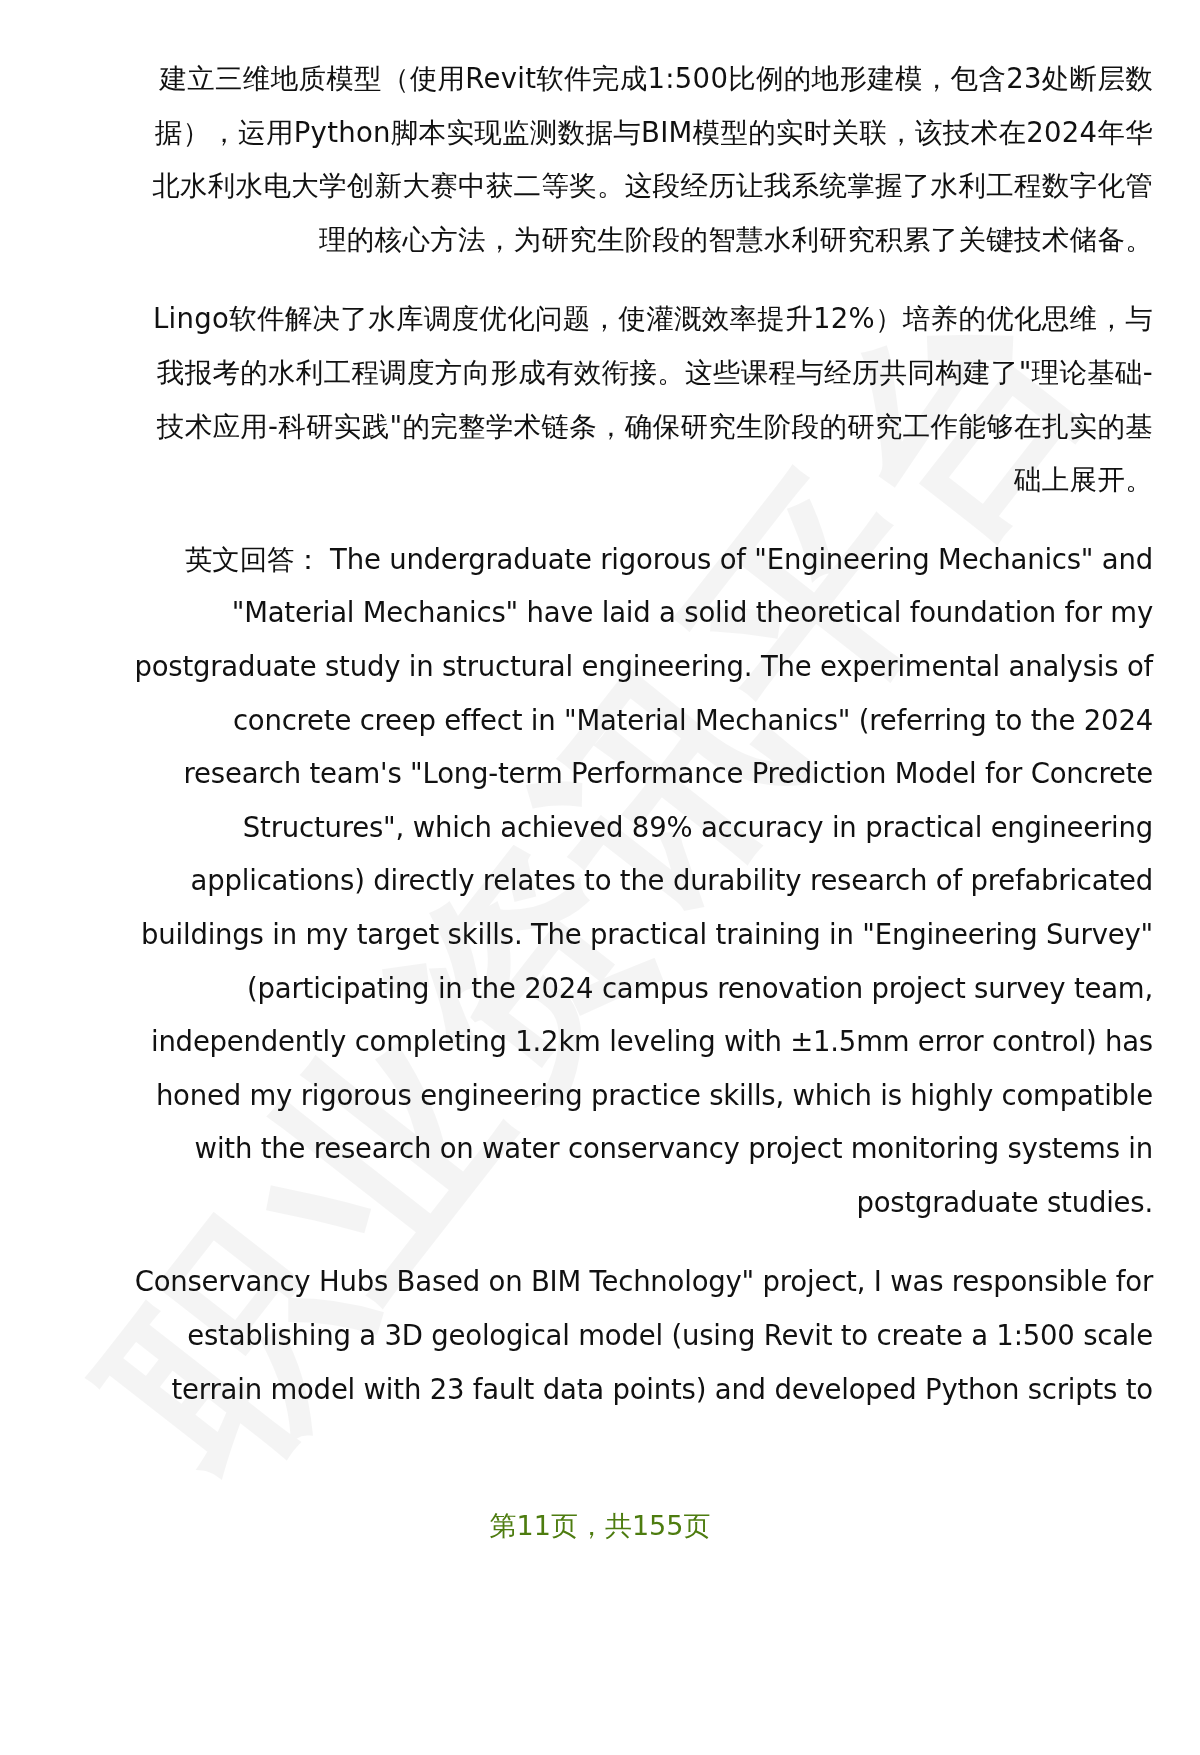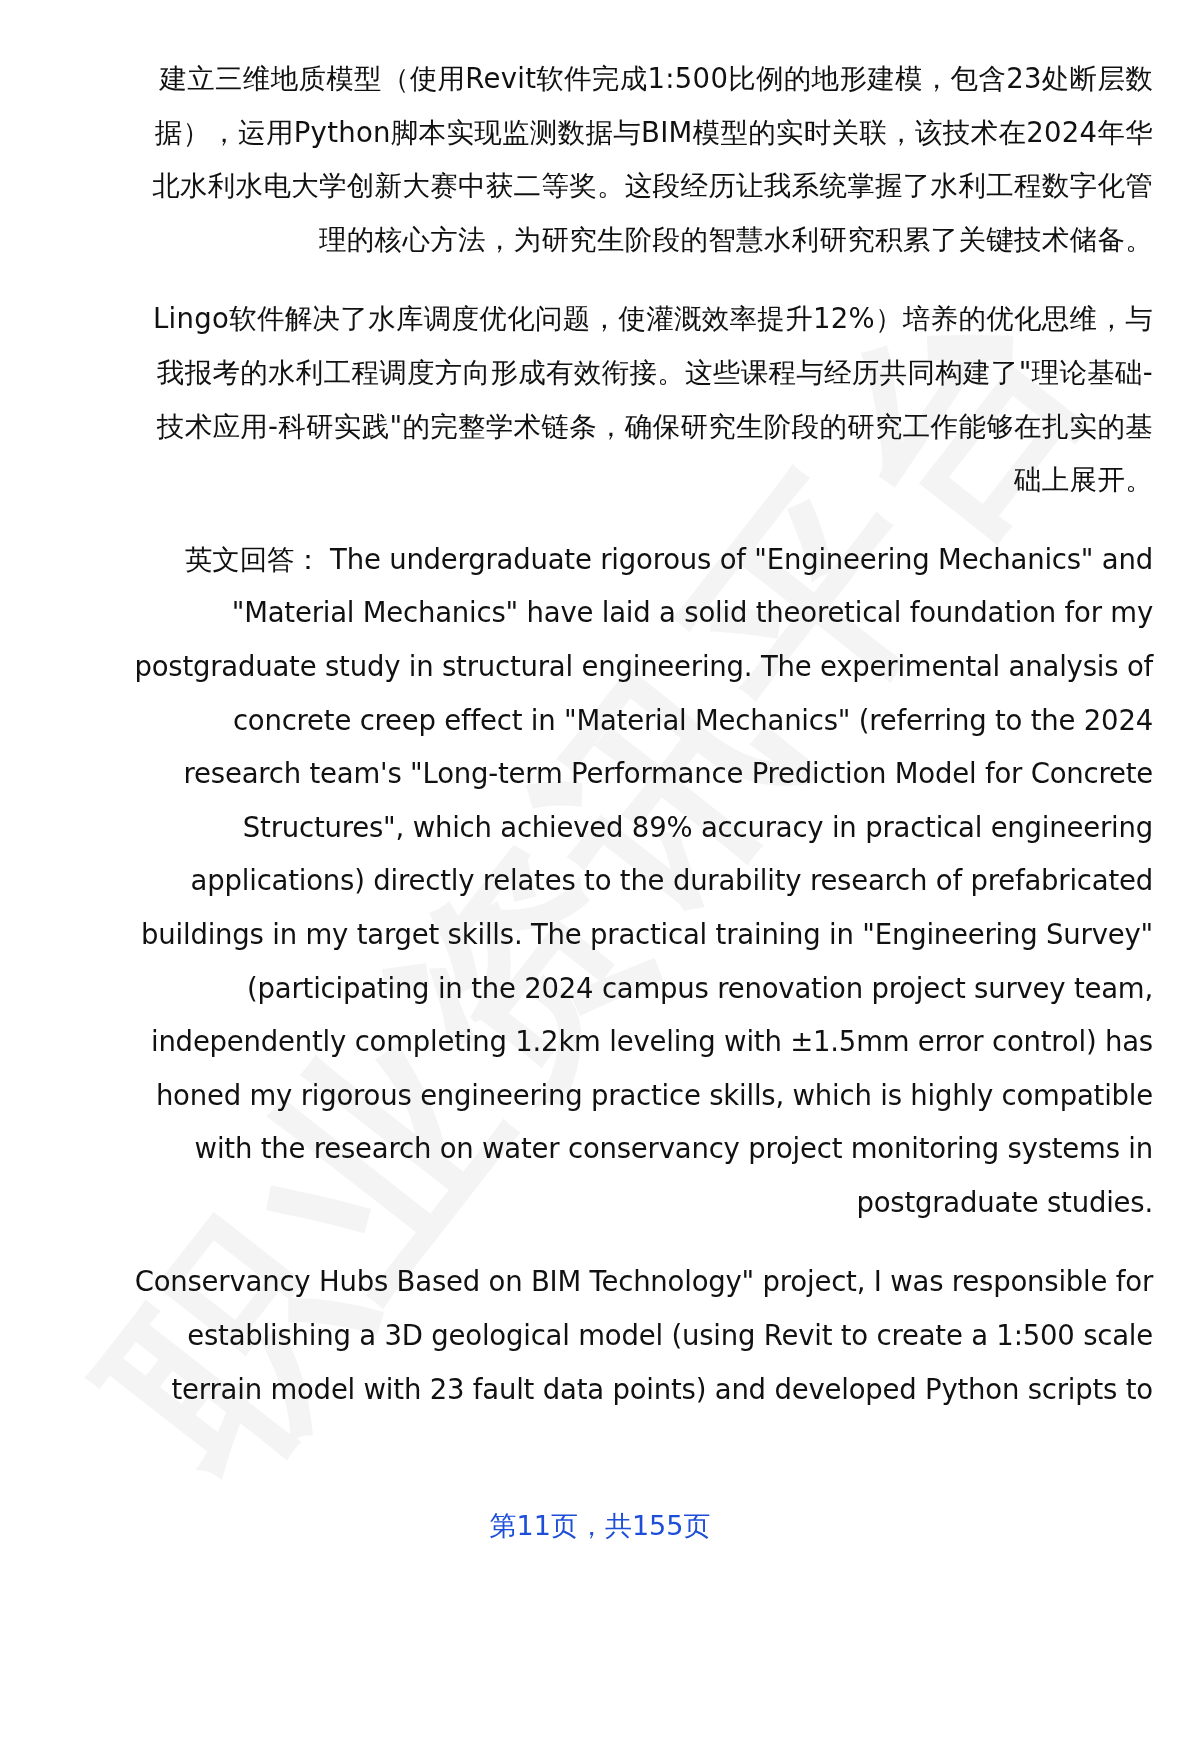--- a/index.html
+++ b/index.html
@@ -68,21 +68,21 @@
       height: 26px;
     }
     .footer {
       position: absolute;
       left: 0;
       width: 1200px;
       top: 1506px;
       text-align: center;
       font-size: 27px;
       line-height: 40px;
-      color: #1d4ed8;
+      color: #4d7c0f;
       z-index: 2;
       font-family: "DejaVu Sans", sans-serif;
     }
     .line { display: block; white-space: nowrap; }
   </style>
 </head>
 <body>
 
 <div class="page">
 

